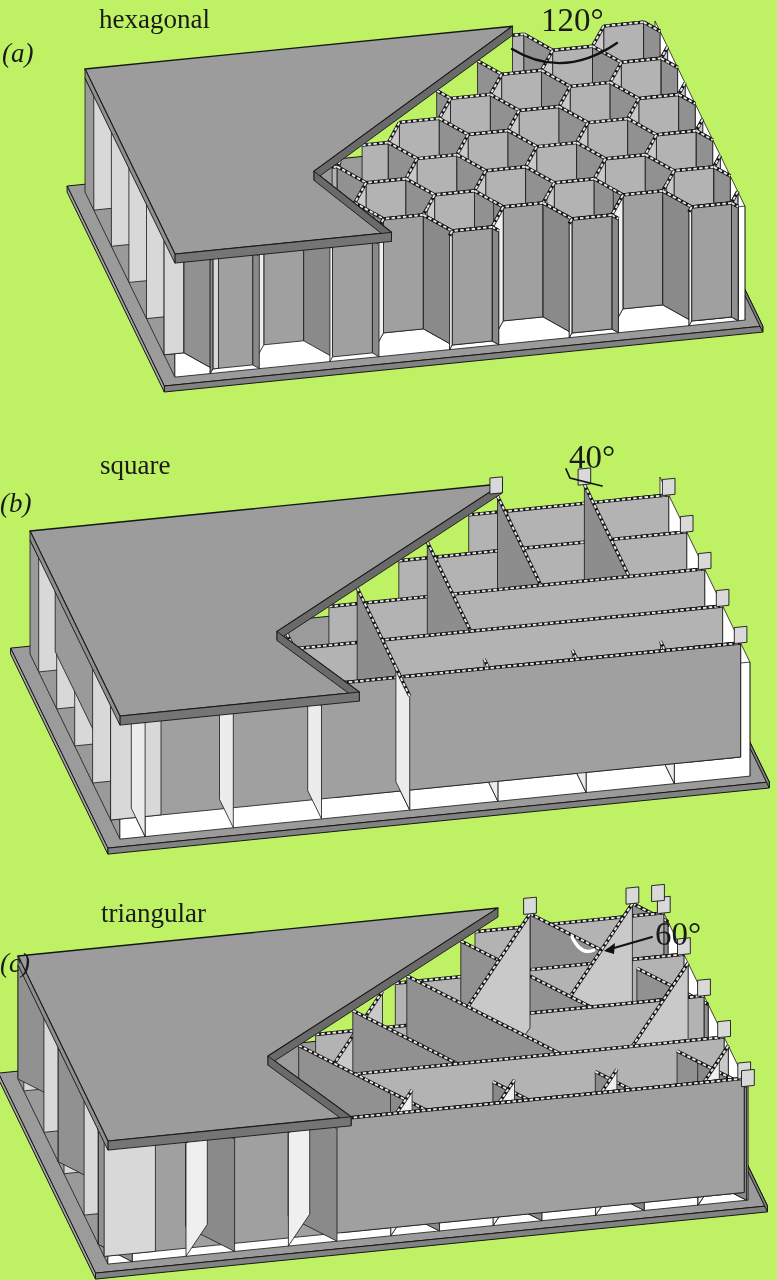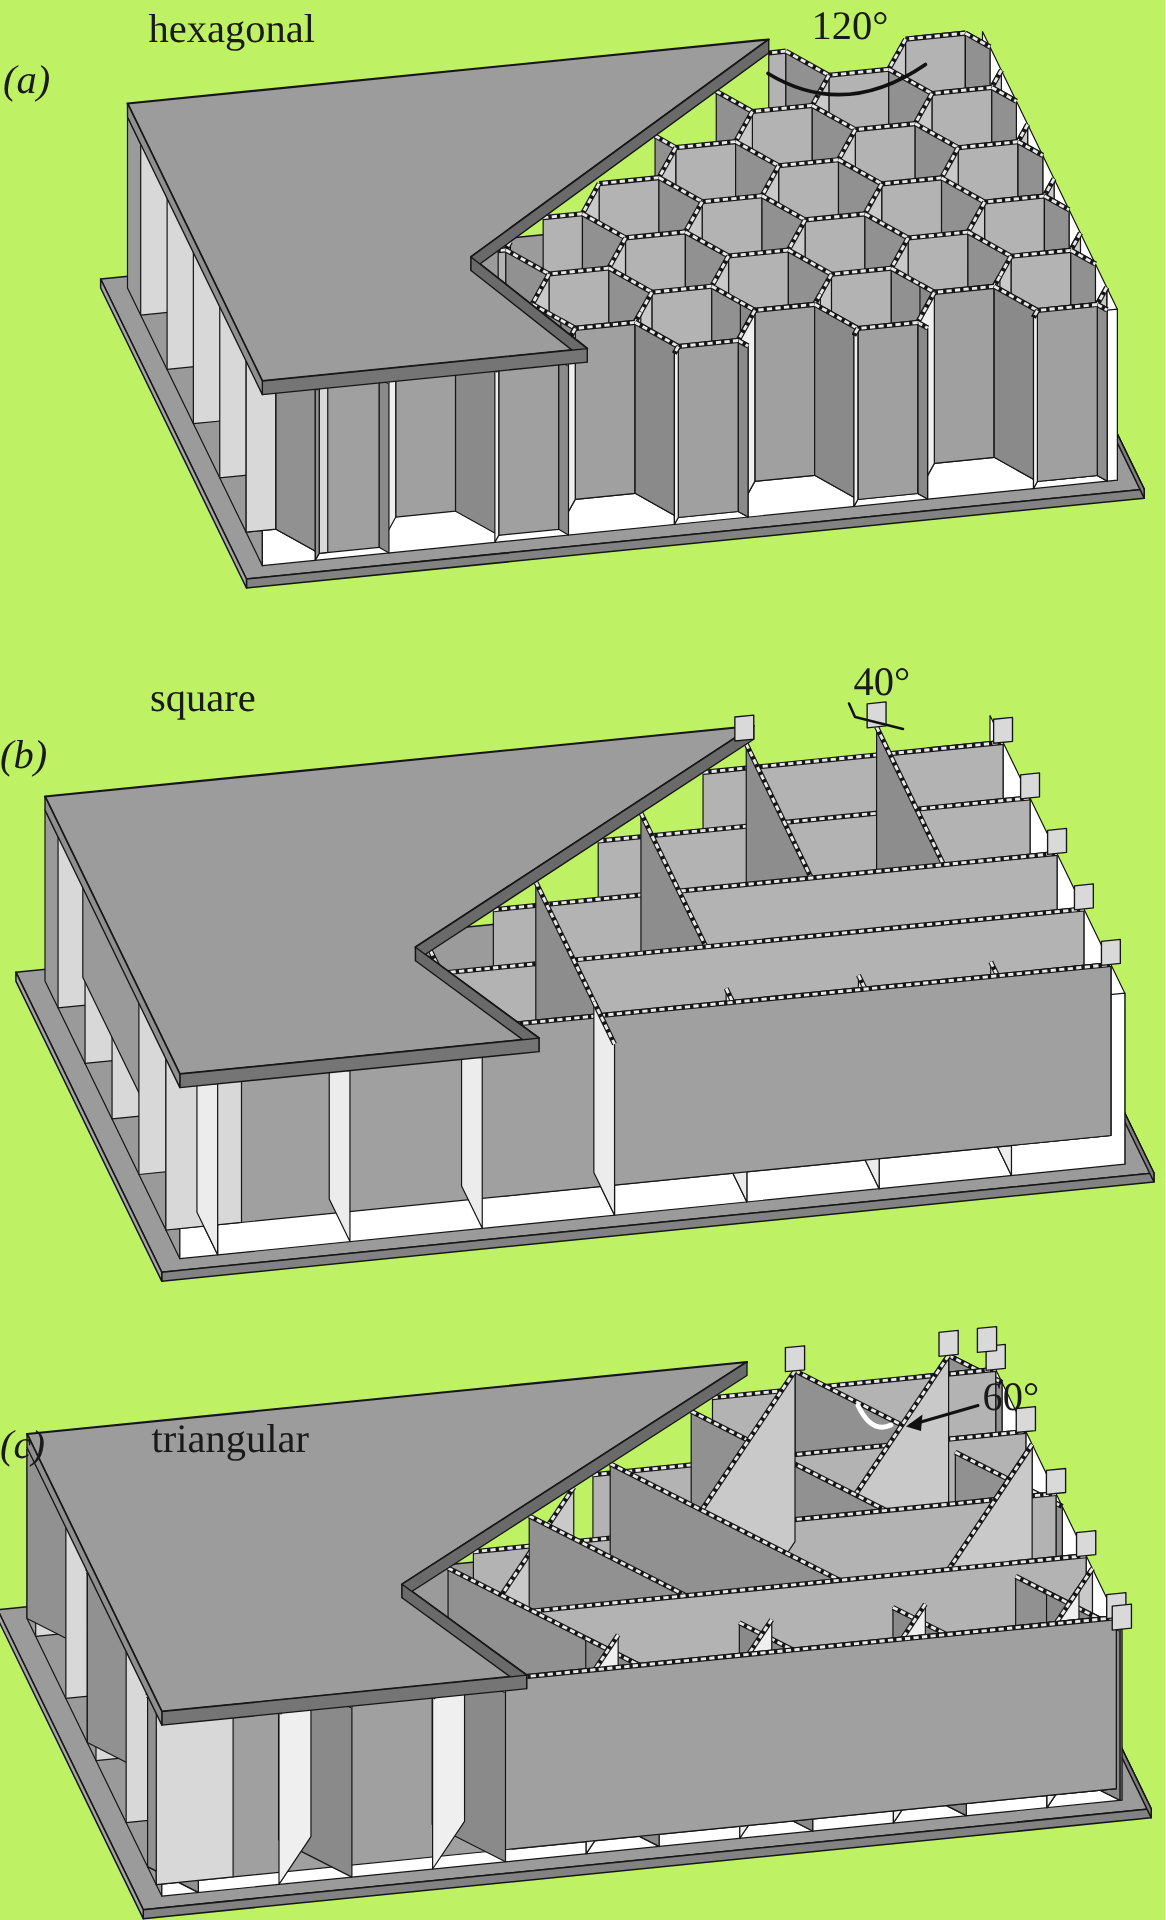--- a/index.html
+++ b/index.html
@@ -2,24 +2,24 @@
 <html><head>
 <meta charset="utf-8">
 <style>
   html,body{margin:0;padding:0;background:#ffffff;}
   #stage{position:relative;width:777px;height:1280px;background:#bef264;overflow:hidden;
          font-family:"Liberation Serif", serif;}
   #fig-svg{position:absolute;left:0;top:0;}
   .overlay{position:absolute;color:#1a1a1a;white-space:nowrap;}
   .panel-title{font-size:27px;}
   .panel-letter{font-size:27px;font-style:italic;}
-  .angle-label{font-size:27px;}
+  .angle-label{font-size:33px;}
   .t-a{left:99px;top:4px;}   .l-a{left:2px;top:38px;}   .g-a{left:541px;top:2px;}
   .t-b{left:100px;top:450px;text-align:right;}.l-b{left:0px;top:488px;}  .g-b{left:569px;top:439px;}
-  .t-c{left:101px;top:898px;margin-top:46px;}.l-c{left:0px;top:948px;}  .g-c{left:655px;top:916px;text-align:right;}
+  .t-c{left:101px;top:898px;}.l-c{left:0px;top:948px;}  .g-c{left:655px;top:916px;text-align:right;}
 </style>
 </head>
 <body>
 
 <div id="stage">
   <svg id="fig-svg" width="777" height="1280" viewBox="0 0 777 1280">
       <g>
         <polygon points="67.1,186 665.6,126.1 762.8,326.1 164.3,386" fill="#9b9b9b" stroke="#161616" stroke-width="1" stroke-linejoin="round"></polygon>
         <polygon points="164.3,386 762.8,326.1 762.8,332.1 164.3,392" fill="#828282" stroke="#161616" stroke-width="1" stroke-linejoin="round"></polygon>
         <polygon points="67.1,186 164.3,386 164.3,392 67.1,192" fill="#a5a5a5" stroke="#161616" stroke-width="1" stroke-linejoin="round"></polygon>

